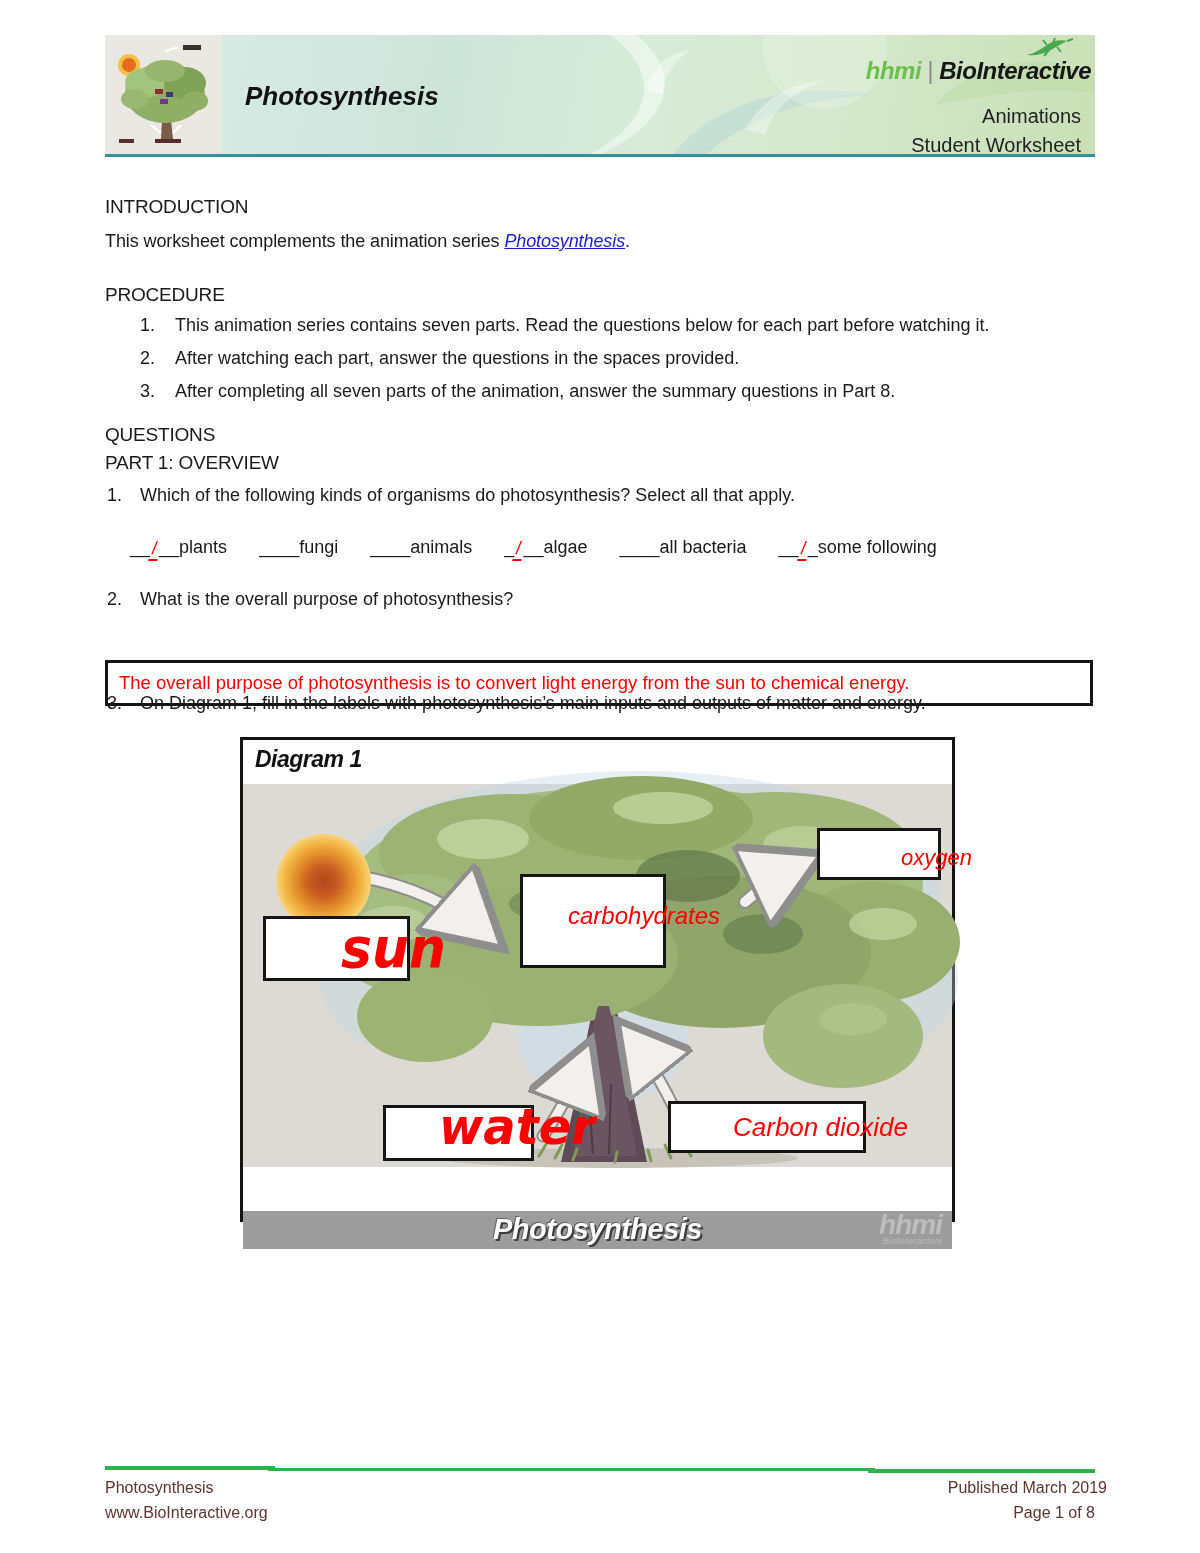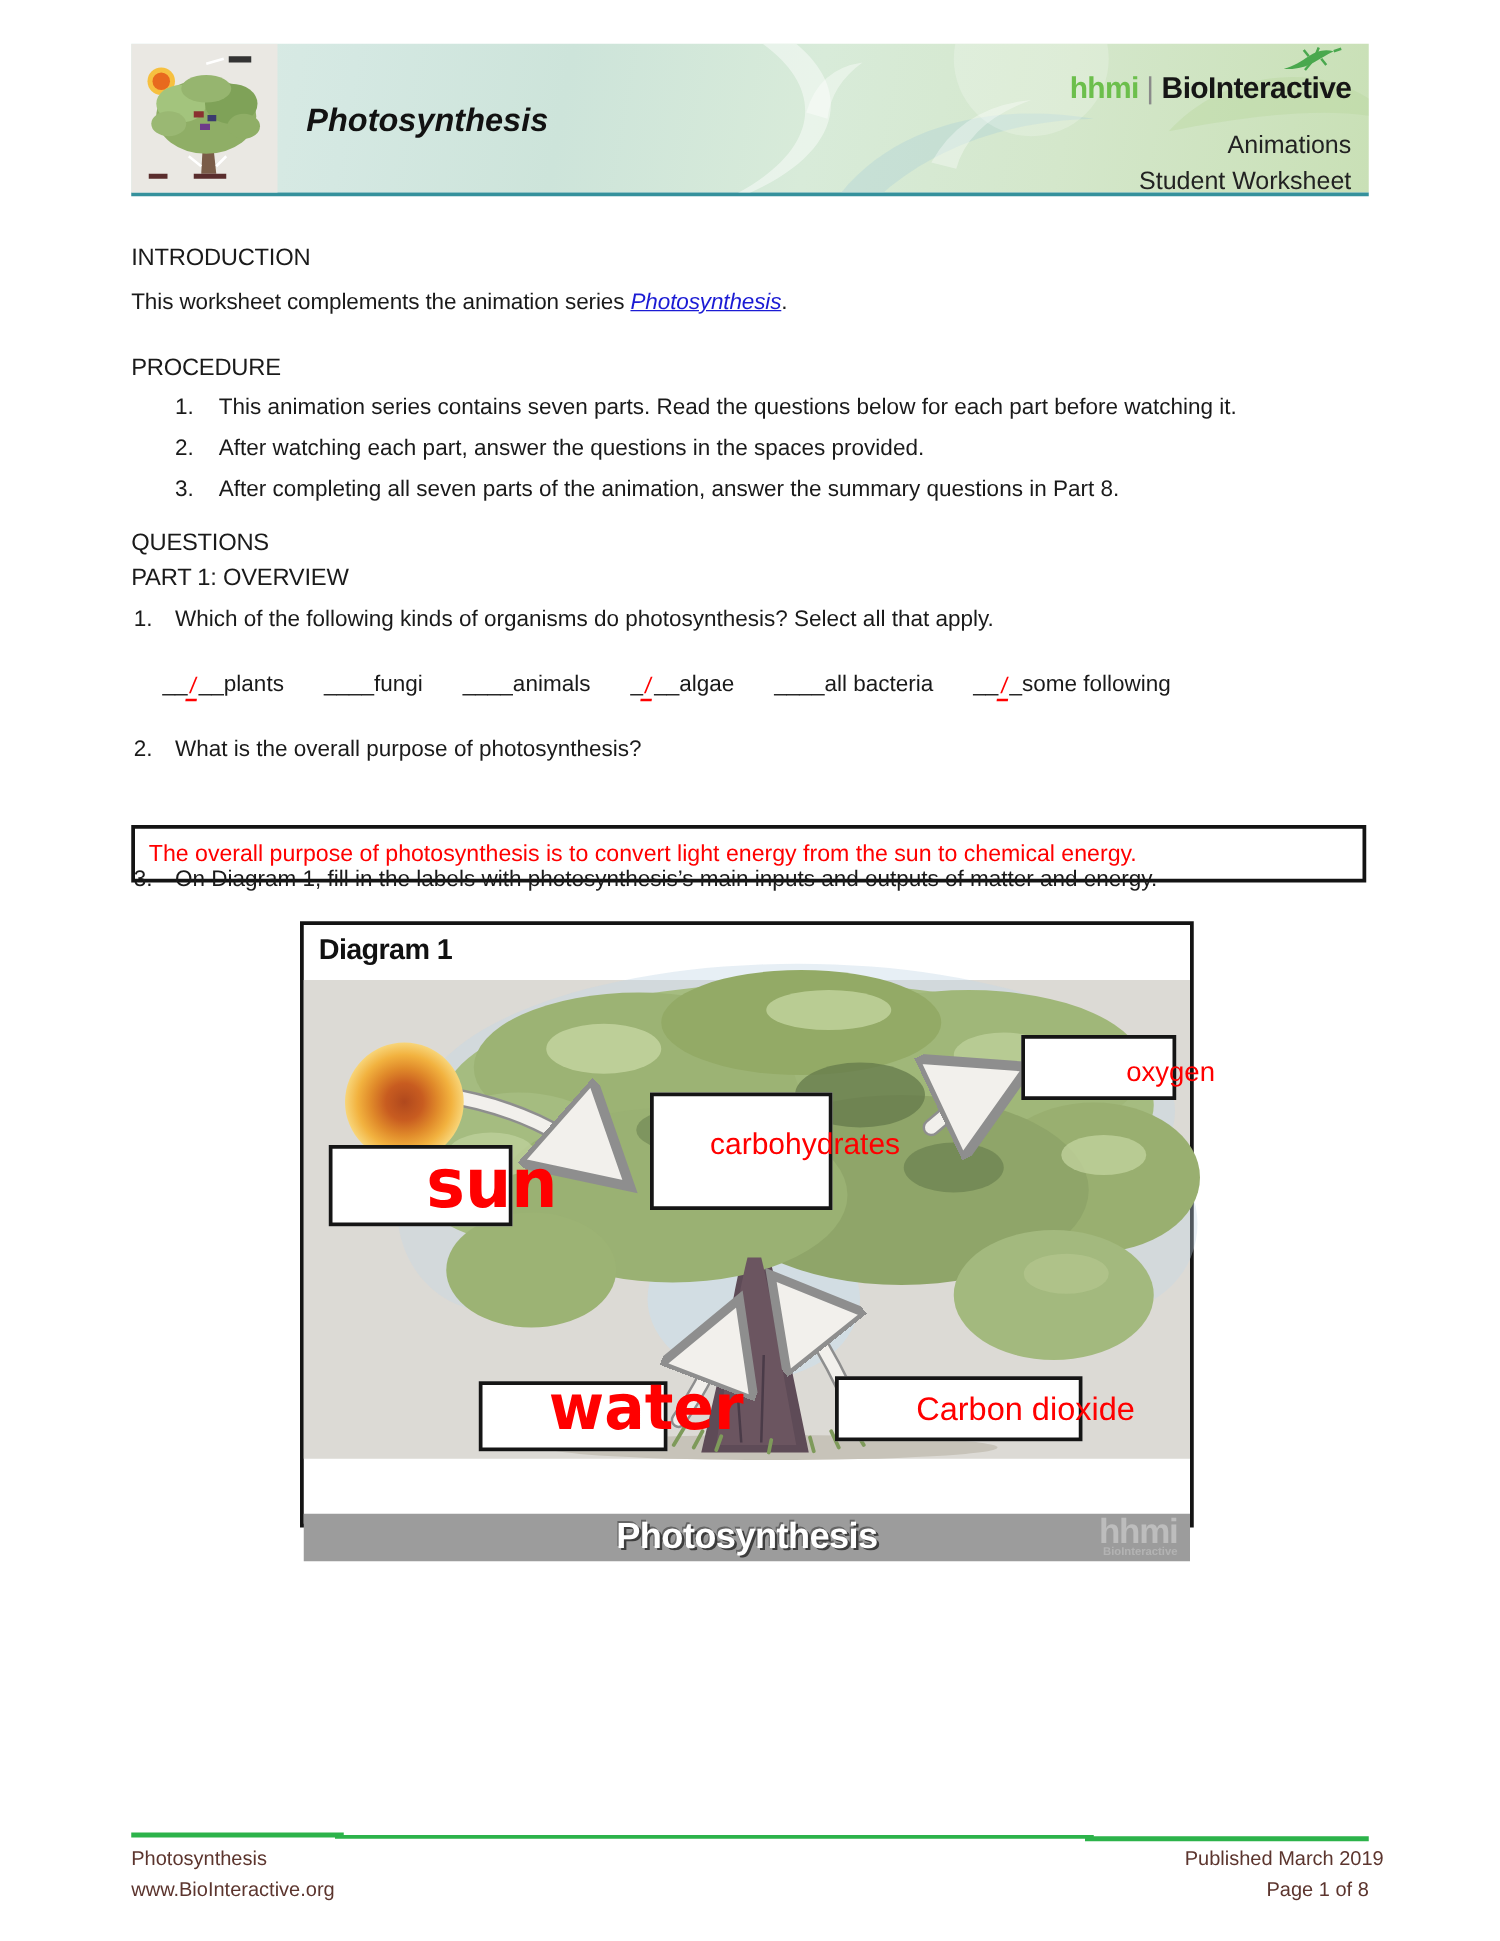--- a/index.html
+++ b/index.html
@@ -6,21 +6,21 @@
   html,body { width:1200px; height:1553px; background:#ffffff; }
   body { position:relative; font-family:"Liberation Sans", sans-serif; color:#1a1a1a; }
 
   
   .banner { position:absolute; left:105px; top:35px; width:990px; height:122px;
     background:linear-gradient(100deg,#dcece6 0%,#d4e8e2 18%,#cde4da 35%,#d8ebd9 55%,#d4e7cb 75%,#c9e0b6 100%);
     border-bottom:3px solid #35919c; overflow:hidden; }
   .banner-art { position:absolute; left:0; top:0; width:990px; height:122px; }
   .thumb { position:absolute; left:0; top:0; width:117px; height:122px; background:#eae8e3; }
   .doc-title { position:absolute; left:140px; top:46px; font-size:26px; font-weight:bold; font-style:italic; color:#121212; }
-  .logo-row { position:absolute; right:14px; top:22px; font-size:24px; white-space:nowrap; }
+  .logo-row { position:absolute; right:4px; top:22px; font-size:24px; white-space:nowrap;font-style:italic; }
   .logo-hhmi { color:#6cbf4c; font-weight:bold; letter-spacing:-.5px; }
   .logo-div { color:#8a8a8a; font-weight:300; padding:0 6px; }
   .logo-name { color:#161616; font-weight:bold; letter-spacing:-.5px; }
   .lizard { position:absolute; right:20px; top:2px; }
   .sub1 { position:absolute; right:14px; top:70px; font-size:20px; color:#222; }
   .sub2 { position:absolute; right:14px; top:99px; font-size:20px; color:#222; }
 
   
   .h { position:absolute; left:105px; font-size:19px; font-weight:normal; letter-spacing:-.2px; }
   .p { position:absolute; left:105px; font-size:18px; letter-spacing:-.1px; }
@@ -34,21 +34,21 @@
   .opt { margin-right:27px; }
   .blank { letter-spacing:0; }
   .mark { color:#ff0000; display:inline-block; border-bottom:2px solid #ff0000; transform:skewX(-8deg) translateY(1px); padding:0 2px; }
   .mark:empty { display:none; }
 
   .ansbox { position:absolute; left:105px; top:612px; width:988px; height:46px; border:3px solid #141414;
     display:flex; align-items:center; padding-left:11px;margin-top:48px; }
   .anstext { color:#ff0000; font-size:18.5px; }
 
   
-  .diagram { position:absolute; left:240px; top:737px; width:715px; height:485px; border:3px solid #141414; background:#ffffff; }
+  .diagram { position:absolute; left:240px; top:737px; width:715px; height:485px; border:3px solid #141414; background:#ffffff;font-style:italic; }
   .diag-title { position:absolute; left:12px; top:6px; font-size:23px; font-weight:bold; letter-spacing:-.5px; color:#111; }
   .img-area { position:absolute; left:0; top:44px; width:709px; height:383px; background:#dcdad5; }
   .img-area svg { position:absolute; left:0; top:0; overflow:visible; }
   .sun-glow { position:absolute; left:33px; top:50px; width:95px; height:95px; border-radius:50%;
     background:radial-gradient(circle, #b0481d 0%, #c85c20 22%, #e08a2a 40%, #f2b23f 56%, #f8d87e 72%, rgba(248,216,126,0) 100%); }
   .lblbox { position:absolute; border:3px solid #151515; background:#ffffff; }
   .box-sun   { left:20px;  top:132px; width:147px; height:65px; }
   .box-carb  { left:277px; top:90px;  width:146px; height:94px; }
   .box-oxy   { left:574px; top:44px;  width:124px; height:52px; }
   .box-water { left:140px; top:321px; width:151px; height:56px; }

